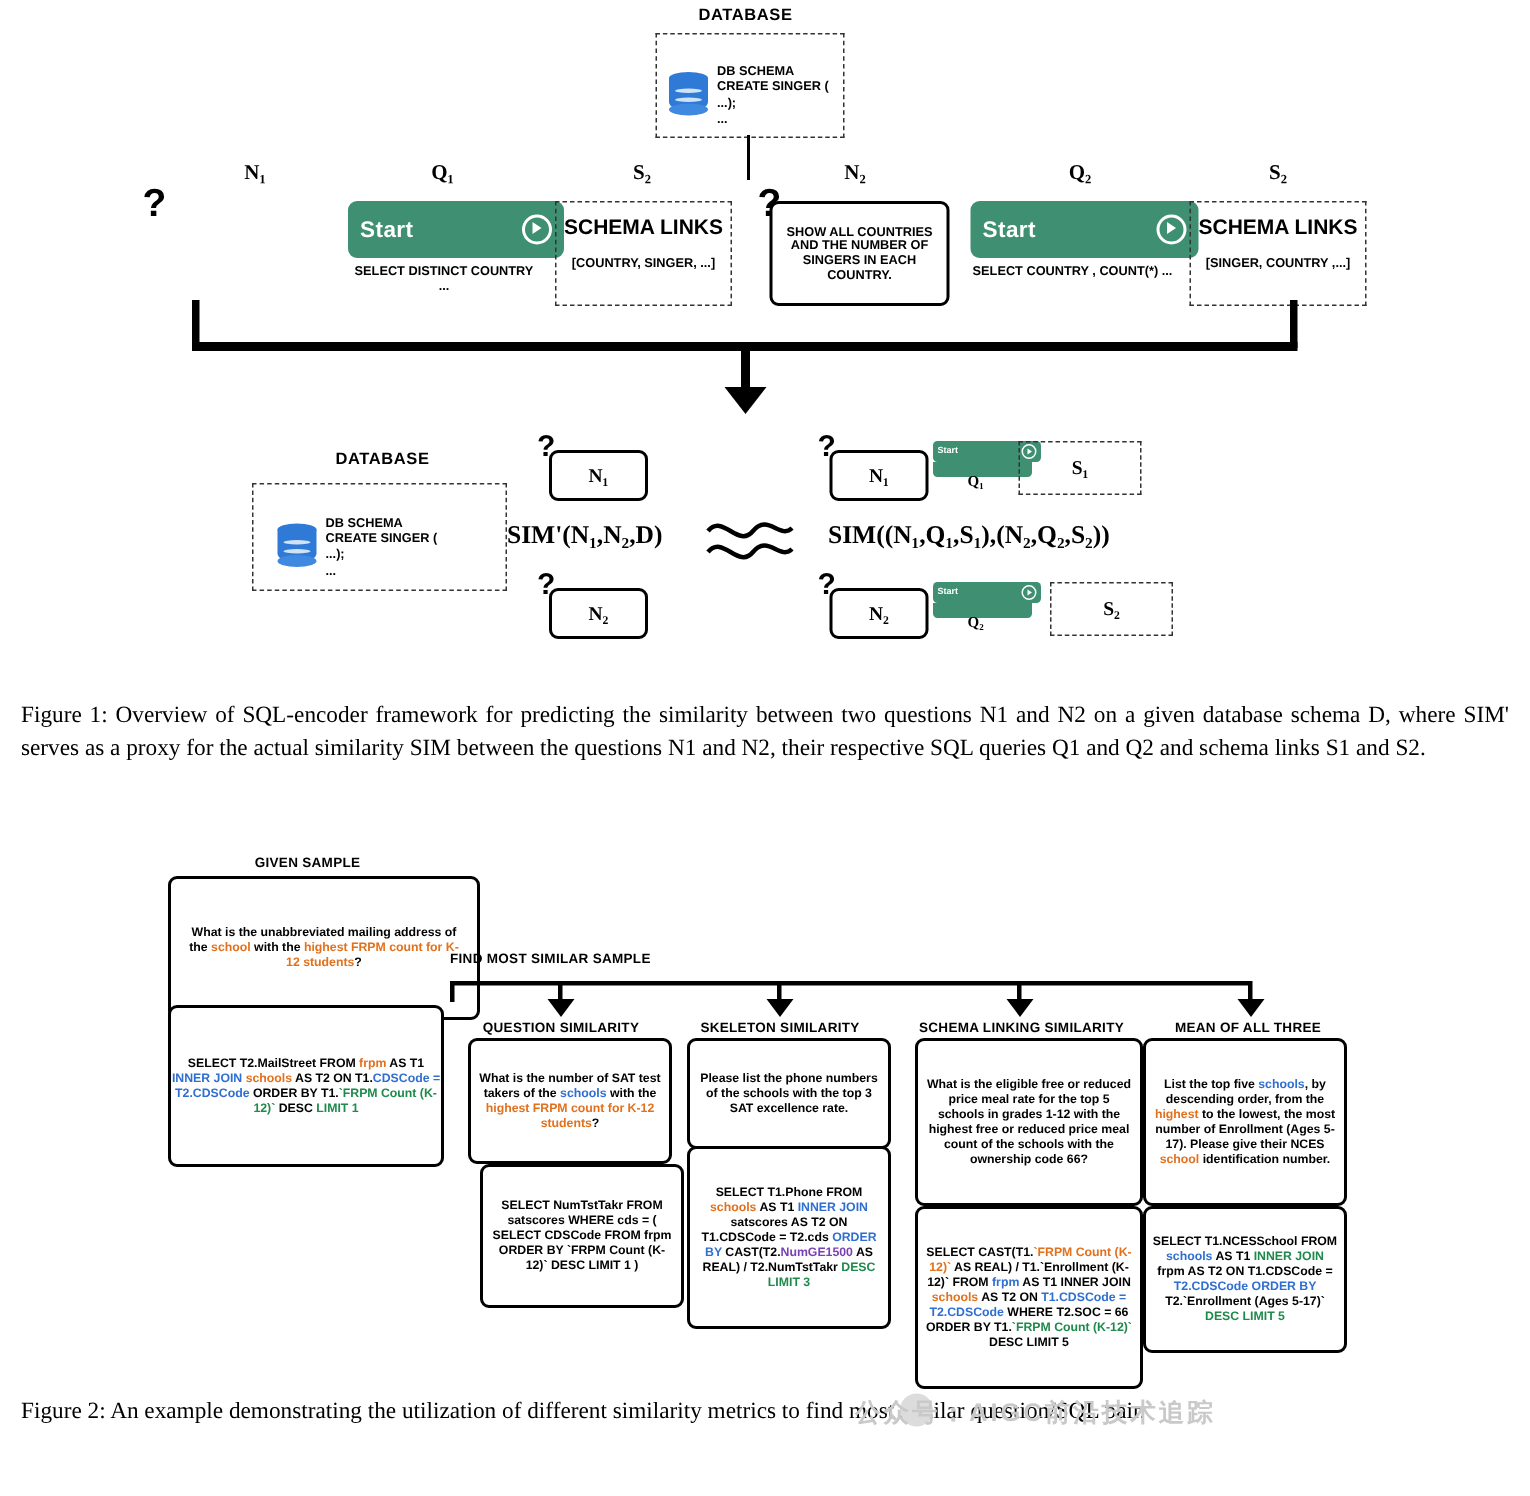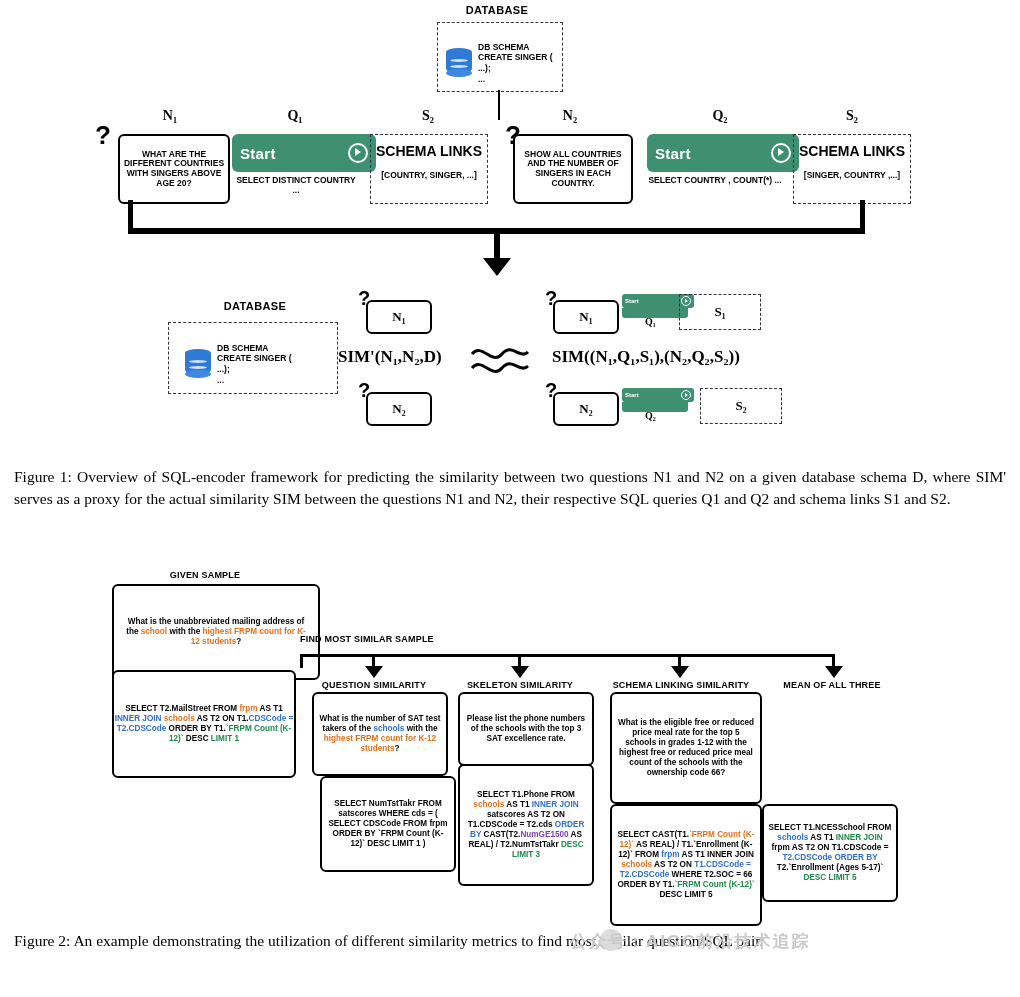--- a/index.html
+++ b/index.html
@@ -87,23 +87,20 @@
     <div class="abs" style="left:498px;top:90px;width:2px;height:30px;background:#000;"></div>
 
     <div class="abs nlabel" style="left:140px;top:108px;width:60px;">N₁</div>
     <div class="abs nlabel" style="left:265px;top:108px;width:60px;">Q₁</div>
     <div class="abs nlabel" style="left:398px;top:108px;width:60px;">S₂</div>
     <div class="abs nlabel" style="left:540px;top:108px;width:60px;">N₂</div>
     <div class="abs nlabel" style="left:690px;top:108px;width:60px;">Q₂</div>
     <div class="abs nlabel" style="left:822px;top:108px;width:60px;">S₂</div>
 
     <div class="abs qmark" style="left:95px;top:122px;">?</div>
-    <div class="abs solid" style="left:118px;top:134px;width:104px;height:62px;display:flex;align-items:center;justify-content:center;padding:2px;">
-      <div class="tiny">WHAT ARE THE DIFFERENT COUNTRIES WITH SINGERS ABOVE AGE 20?</div>
-    </div>
 
     <div class="abs start" style="left:232px;top:134px;width:128px;height:38px;">
       <div class="t">Start</div>
       <div class="play"></div>
     </div>
     <div class="abs sublabel" style="left:232px;top:176px;width:128px;">SELECT DISTINCT COUNTRY ...</div>
 
     <div class="abs dashed" style="left:370px;top:134px;width:116px;height:68px;">
       <div class="tiny9" style="margin-top:8px;">SCHEMA LINKS</div>
       <div class="tiny" style="margin-top:12px;padding:0 6px;">[COUNTRY, SINGER, ...]</div>
@@ -239,20 +236,23 @@
     <div class="abs solid" style="left:610px;top:132px;width:140px;height:100px;display:flex;align-items:center;justify-content:center;padding:4px;">
       <div class="code">What is the eligible free or reduced price meal rate for the top 5 schools in grades 1-12 with the highest free or reduced price meal count of the schools with the ownership code 66?</div>
     </div>
     <div class="abs solid" style="left:610px;top:244px;width:140px;height:110px;display:flex;align-items:center;justify-content:center;padding:4px;">
       <div class="code">SELECT CAST(T1.<span class="or">`FRPM Count (K-12)`</span> AS REAL) / T1.`Enrollment (K-12)` FROM <span class="bl">frpm</span> AS T1 INNER JOIN <span class="or">schools</span> AS T2 ON <span class="bl">T1.CDSCode = T2.CDSCode</span> WHERE T2.SOC = 66 ORDER BY T1.<span class="gr">`FRPM Count (K-12)`</span> DESC LIMIT 5</div>
     </div>
 
     <div class="abs" style="left:832px;top:94px;width:3px;height:14px;background:#000;"></div>
     <div class="abs" style="left:825px;top:106px;width:0;height:0;border-left:9px solid transparent;border-right:9px solid transparent;border-top:12px solid #000;"></div>
     <div class="abs hdr" style="left:762px;top:120px;width:140px;">MEAN OF ALL THREE</div>
+    <div class="abs solid" style="left:762px;top:132px;width:124px;height:100px;display:flex;align-items:center;justify-content:center;padding:4px;">
+      <div class="code">List the top five <span class="bl">schools</span>, by descending order, from the <span class="or">highest</span> to the lowest, the most number of Enrollment (Ages 5-17). Please give their NCES <span class="or">school</span> identification number.</div>
+    </div>
     <div class="abs solid" style="left:762px;top:244px;width:124px;height:86px;display:flex;align-items:center;justify-content:center;padding:4px;">
       <div class="code">SELECT T1.NCESSchool FROM <span class="bl">schools</span> AS T1 <span class="gr">INNER JOIN</span> frpm AS T2 ON T1.CDSCode = <span class="bl">T2.CDSCode ORDER BY</span> T2.`Enrollment (Ages 5-17)` <span class="gr">DESC LIMIT 5</span></div>
     </div>
   </div>
 
   <div class="caption" style="left:14px;top:930px;width:992px;">Figure 2: An example demonstrating the utilization of different similarity metrics to find most similar question/SQL pair.</div>
 
   <div class="wm-circle"></div>
   <div class="wm">公众号：AIGC前沿技术追踪</div>
 </div>

